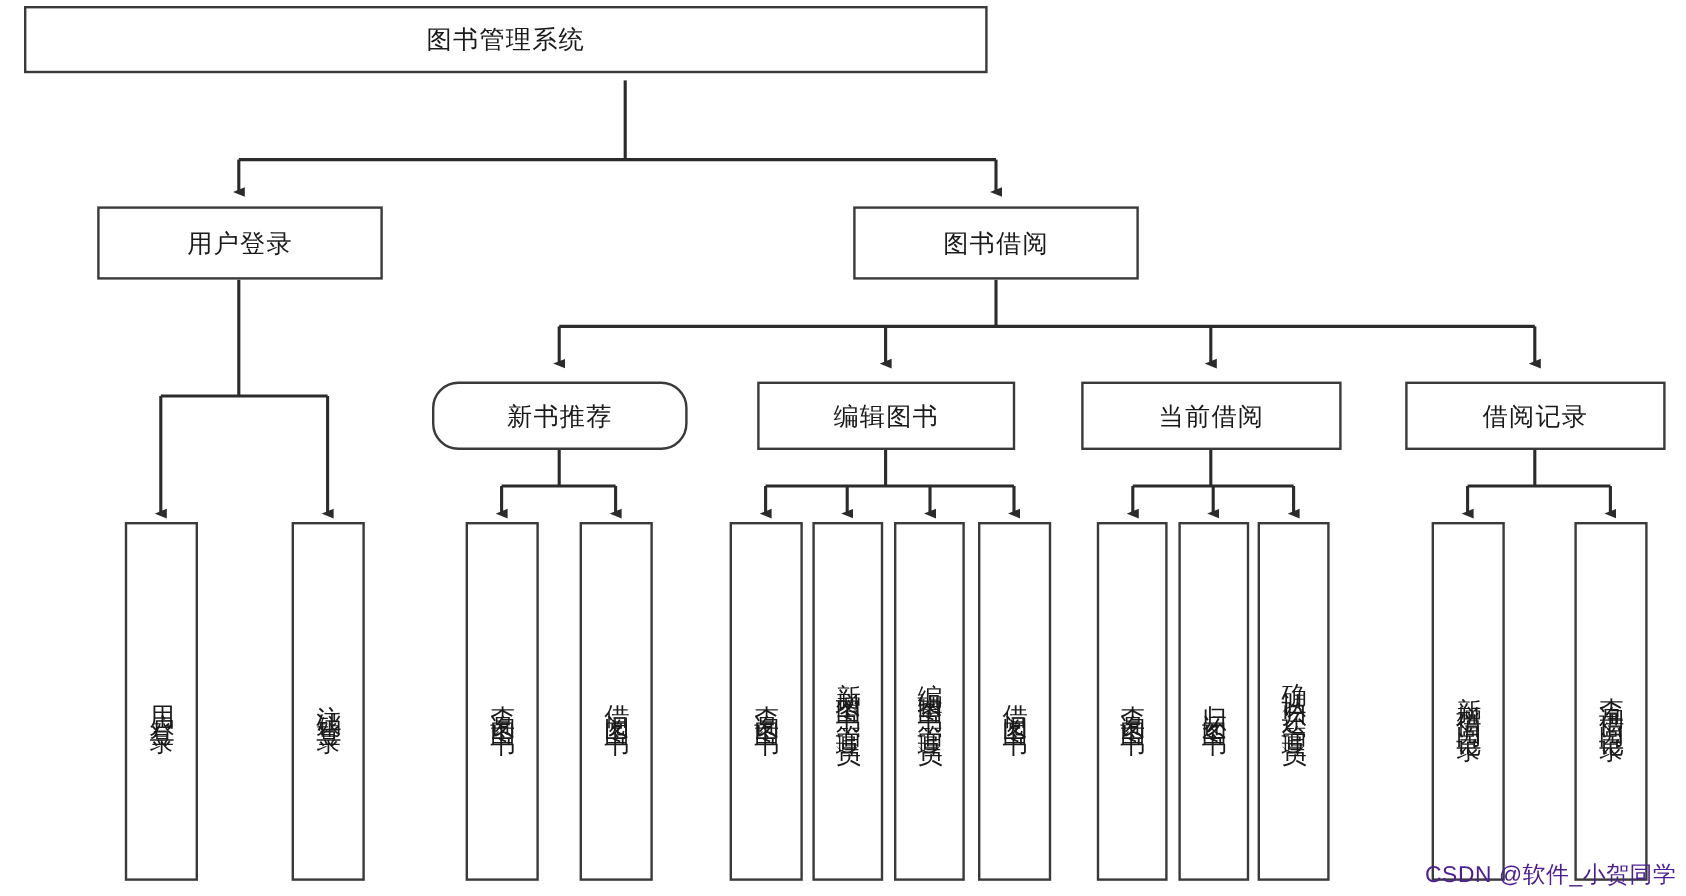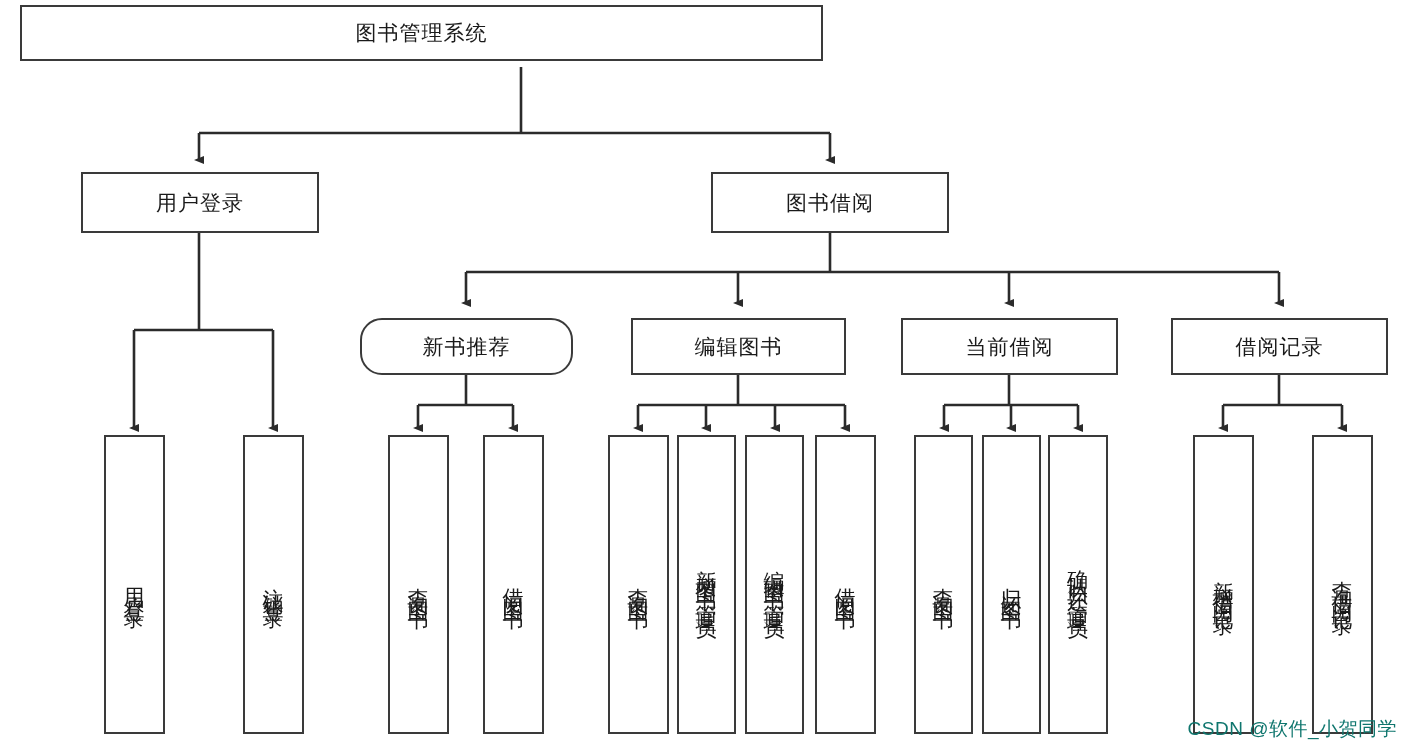--- a/index.html
+++ b/index.html
@@ -54,21 +54,21 @@
     -webkit-text-orientation: upright;
   }
   .node .htext {
     white-space: nowrap;
   }
   .watermark {
     position: absolute;
     right: 8px;
     bottom: 5px;
     font-size: 19px;
-    color: #0f766e;
+    color: #4c1d95;
     white-space: nowrap;
     letter-spacing: 0.5px;
   }
 </style>
 </head>
 <body>
 
 <div id="diagram-root">
 
   <svg class="edges" viewBox="0 0 1405 747" xmlns="http://www.w3.org/2000/svg">

